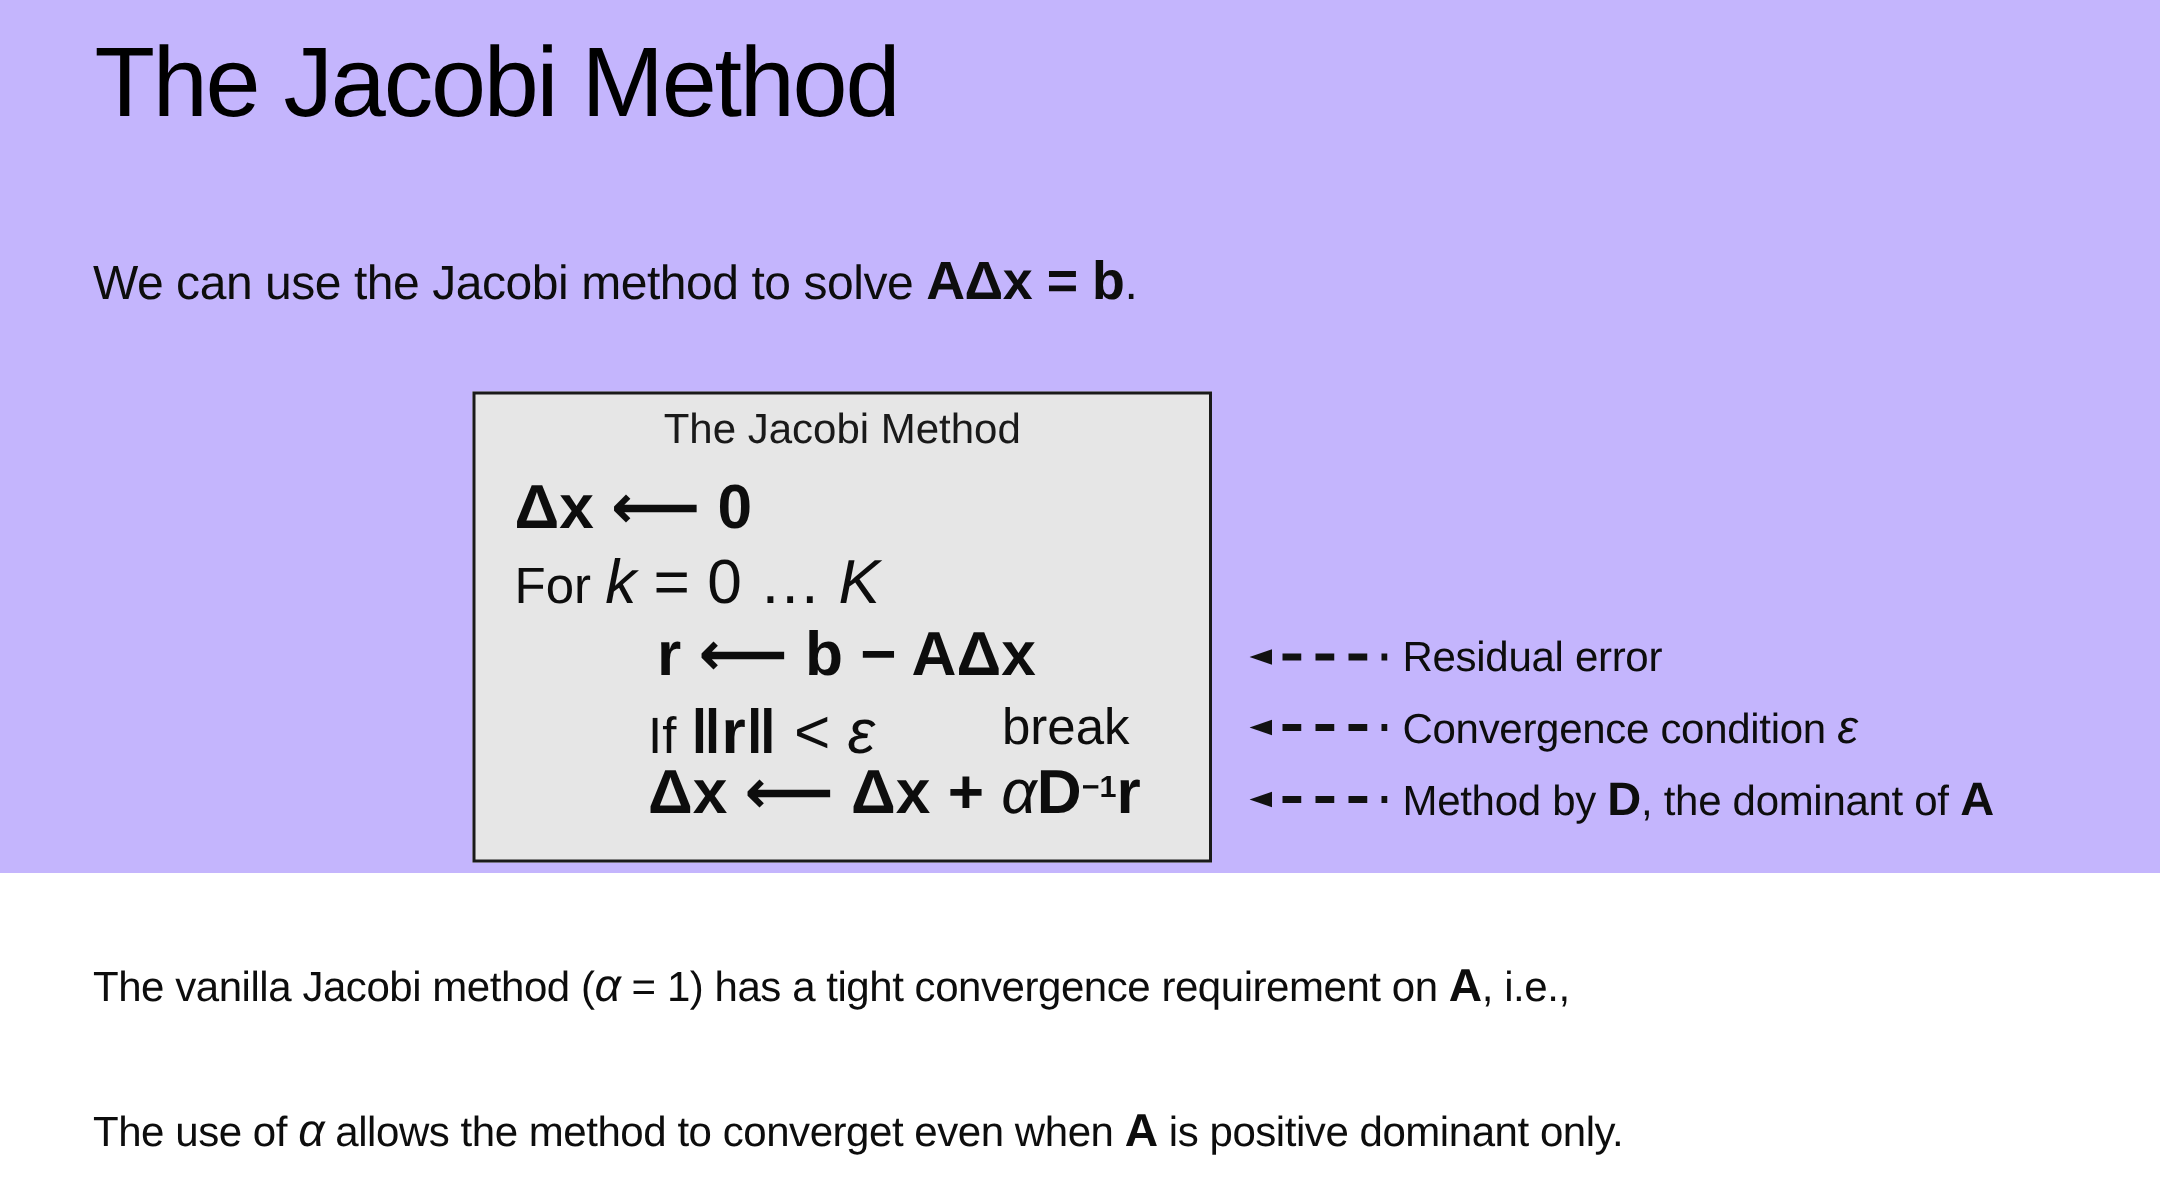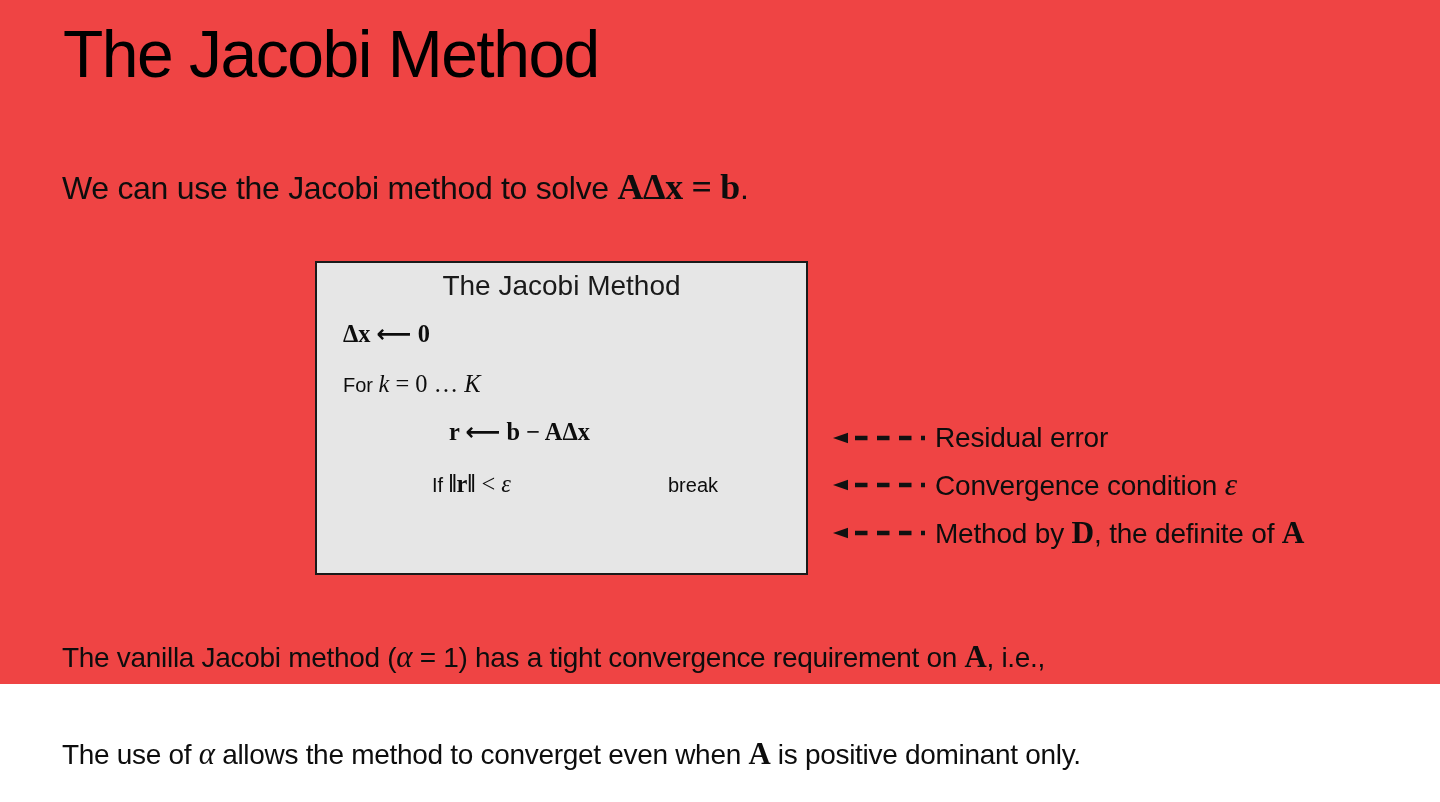--- a/index.html
+++ b/index.html
@@ -3,65 +3,65 @@
 <meta charset="utf-8">
 <style>
   html, body { margin: 0; padding: 0; }
   body {
     width: 1440px; height: 802px;
     background: #ffffff;
     font-family: "Liberation Sans", "DejaVu Sans", sans-serif;
     color: #0d0d0d;
     overflow: hidden;
   }
-  .slide { position: relative; width: 1440px; height: 684px; background: #ef4444; }
+  .slide { position: relative; width: 1440px; height: 582px; background: #c4b5fd; }
 
   .title {
     position: absolute; left: 63px; top: 16px;
     font-size: 66px; font-weight: 400; letter-spacing: -1.5px;
     white-space: pre; color: #000;
   }
 
   .rich { white-space: pre; }
 
   .intro {
     position: absolute; left: 62px; top: 170px;
     font-size: 32px; letter-spacing: -0.3px;
   }
 
   
   .seg-m, .seg-mb, .seg-mi, .seg-mbsup {
-    font-family: Liberation Serif, serif;
+    font-family: Liberation Sans, sans-serif;
   }
   .seg-mb { font-weight: bold; }
   .seg-mi { font-style: italic; }
   .seg-mbsup { font-weight: bold; font-size: 0.60em; vertical-align: 0.55em; }
   .seg-ar { font-family: "DejaVu Sans", sans-serif; font-weight: bold; }
 
   .intro .seg-mb, .intro .seg-m, .intro .seg-mi { font-size: 1.12em; line-height: 1; }
 
   
   .box {
     position: absolute; left: 315px; top: 261px;
     width: 493px; height: 314px; box-sizing: border-box;
     background: #e6e6e6; border: 2px solid #1a1a1a;
   }
   .box-title {
     position: absolute; top: 7px; left: 0; width: 100%;
     text-align: center; font-size: 28px; color: #1a1a1a;
   }
   .codeline {
-    position: absolute; font-size: 20px; line-height: 36px; color: #0d0d0d;
+    position: absolute; font-size: 34px; line-height: 36px; color: #0d0d0d;
   }
   .codeline .seg-m, .codeline .seg-mb, .codeline .seg-mi, .codeline .seg-ar {
     font-size: 1.22em; line-height: 1;
   }
   #line-init      { left: 26px;  top: 54px;  }
   #line-loop      { left: 26px;  top: 104px; text-align: right; }
-  #line-residual  { left: 132px; top: 152px; }
+  #line-residual  { left: 121px; top: 152px; }
   #line-condition { left: 115px; top: 204px; }
   #line-break     { left: 351px; top: 204px; }
   #line-update    { left: 115px; top: 244px; }
 
   
   .annot {
     position: absolute; left: 833px; height: 34px;
     display: flex; align-items: center; gap: 10px;
     font-size: 28px; letter-spacing: -0.2px; white-space: pre;
   }
@@ -91,20 +91,21 @@
 
   <div class="intro rich"><span>We can use the Jacobi method to solve </span><span class="seg-mb">AΔx = b</span><span>.</span></div>
 
   <div class="box">
     <div class="box-title">The Jacobi Method</div>
     <div class="codeline rich" id="line-init"><span class="seg-mb">Δx </span><span class="seg-ar">⟵</span><span class="seg-mb"> 0</span></div>
     <div class="codeline rich" id="line-loop"><span>For </span><span class="seg-mi">k</span><span class="seg-m"> = 0 … </span><span class="seg-mi">K</span></div>
     <div class="codeline rich" id="line-residual"><span class="seg-mb">r </span><span class="seg-ar">⟵</span><span class="seg-mb"> b − AΔx</span></div>
     <div class="codeline rich" id="line-condition"><span>If </span><span class="seg-mb">‖r‖</span><span class="seg-m"> &lt; </span><span class="seg-mi">ε</span></div>
     <div class="codeline" id="line-break">break</div>
+    <div class="codeline rich" id="line-update"><span class="seg-mb">Δx </span><span class="seg-ar">⟵</span><span class="seg-mb"> Δx + </span><span class="seg-mi">α</span><span class="seg-mb">D</span><span class="seg-mbsup">−1</span><span class="seg-mb">r</span></div>
   </div>
 
   <div class="annot" id="annot-residual">
     <svg class="arrow-svg" viewBox="0 0 92 12">
       <polygon points="0,6 15,0.8 15,11.2"></polygon>
       <line x1="22" y1="6" x2="92" y2="6" stroke-dasharray="12.5 9.5"></line>
     </svg>
     <span class="rich"><span>Residual error</span></span>
   </div>
 
@@ -114,21 +115,21 @@
       <line x1="22" y1="6" x2="92" y2="6" stroke-dasharray="12.5 9.5"></line>
     </svg>
     <span class="rich"><span>Convergence condition </span><span class="seg-mi">ε</span></span>
   </div>
 
   <div class="annot" id="annot-update">
     <svg class="arrow-svg" viewBox="0 0 92 12">
       <polygon points="0,6 15,0.8 15,11.2"></polygon>
       <line x1="22" y1="6" x2="92" y2="6" stroke-dasharray="12.5 9.5"></line>
     </svg>
-    <span class="rich"><span>Method by </span><span class="seg-mb">D</span><span>, the definite of </span><span class="seg-mb">A</span></span>
+    <span class="rich"><span>Method by </span><span class="seg-mb">D</span><span>, the dominant of </span><span class="seg-mb">A</span></span>
   </div>
 
   <div class="footer-p" id="footer-para1">
     <div class="rich"><span>The vanilla Jacobi method (</span><span class="seg-mi">α</span><span> = 1) has a tight convergence requirement on </span><span class="seg-mb">A</span><span>, i.e.,</span></div>
   </div>
 
   <div class="footer-p rich" id="footer-para2"><span>The use of </span><span class="seg-mi">α</span><span> allows the method to converget even when </span><span class="seg-mb">A</span><span> is positive dominant only.</span></div>
 
 </div>
 

